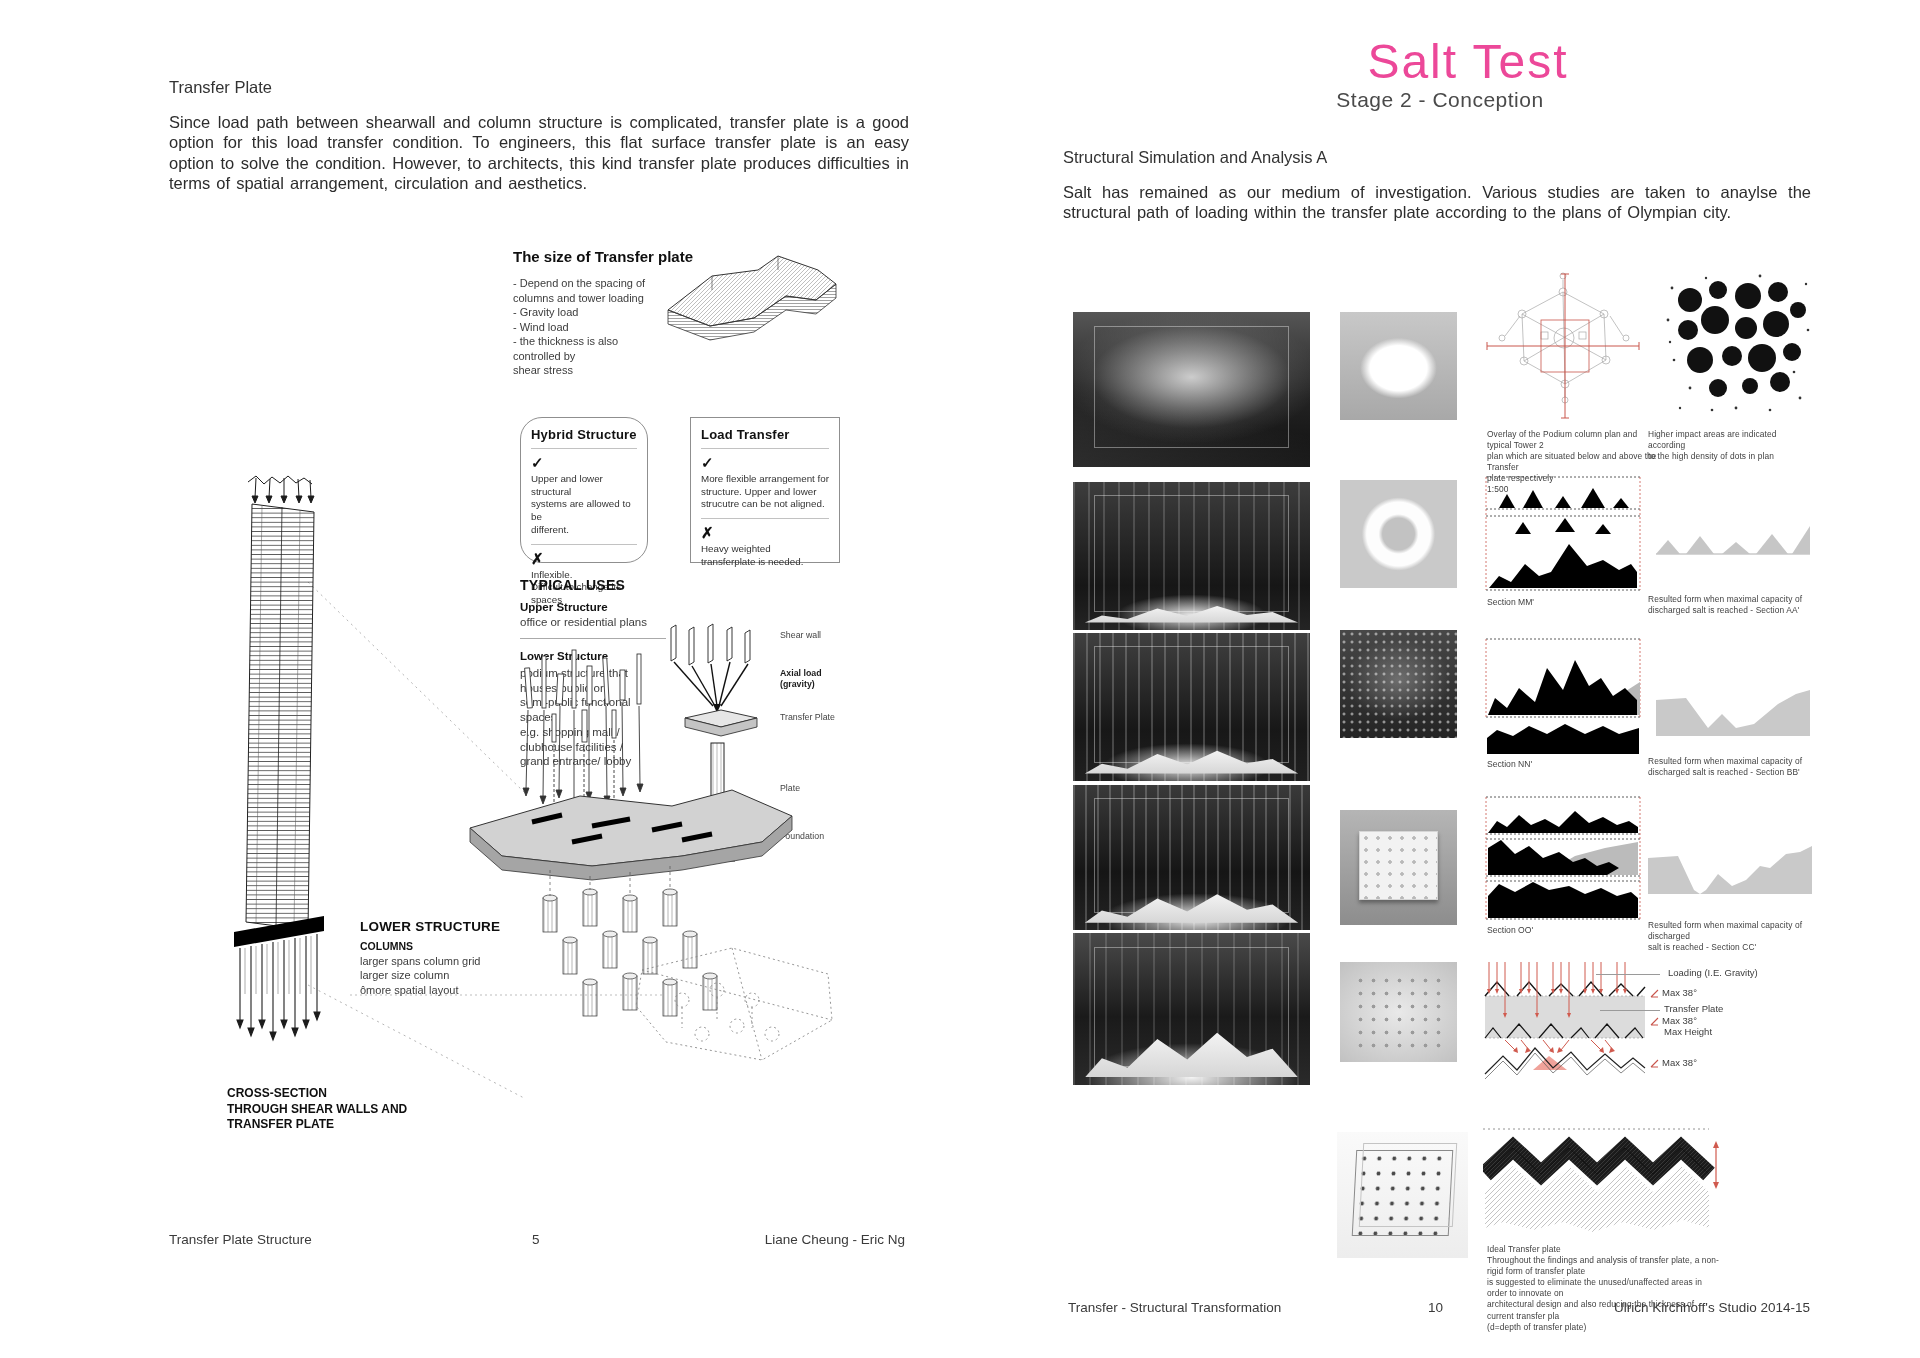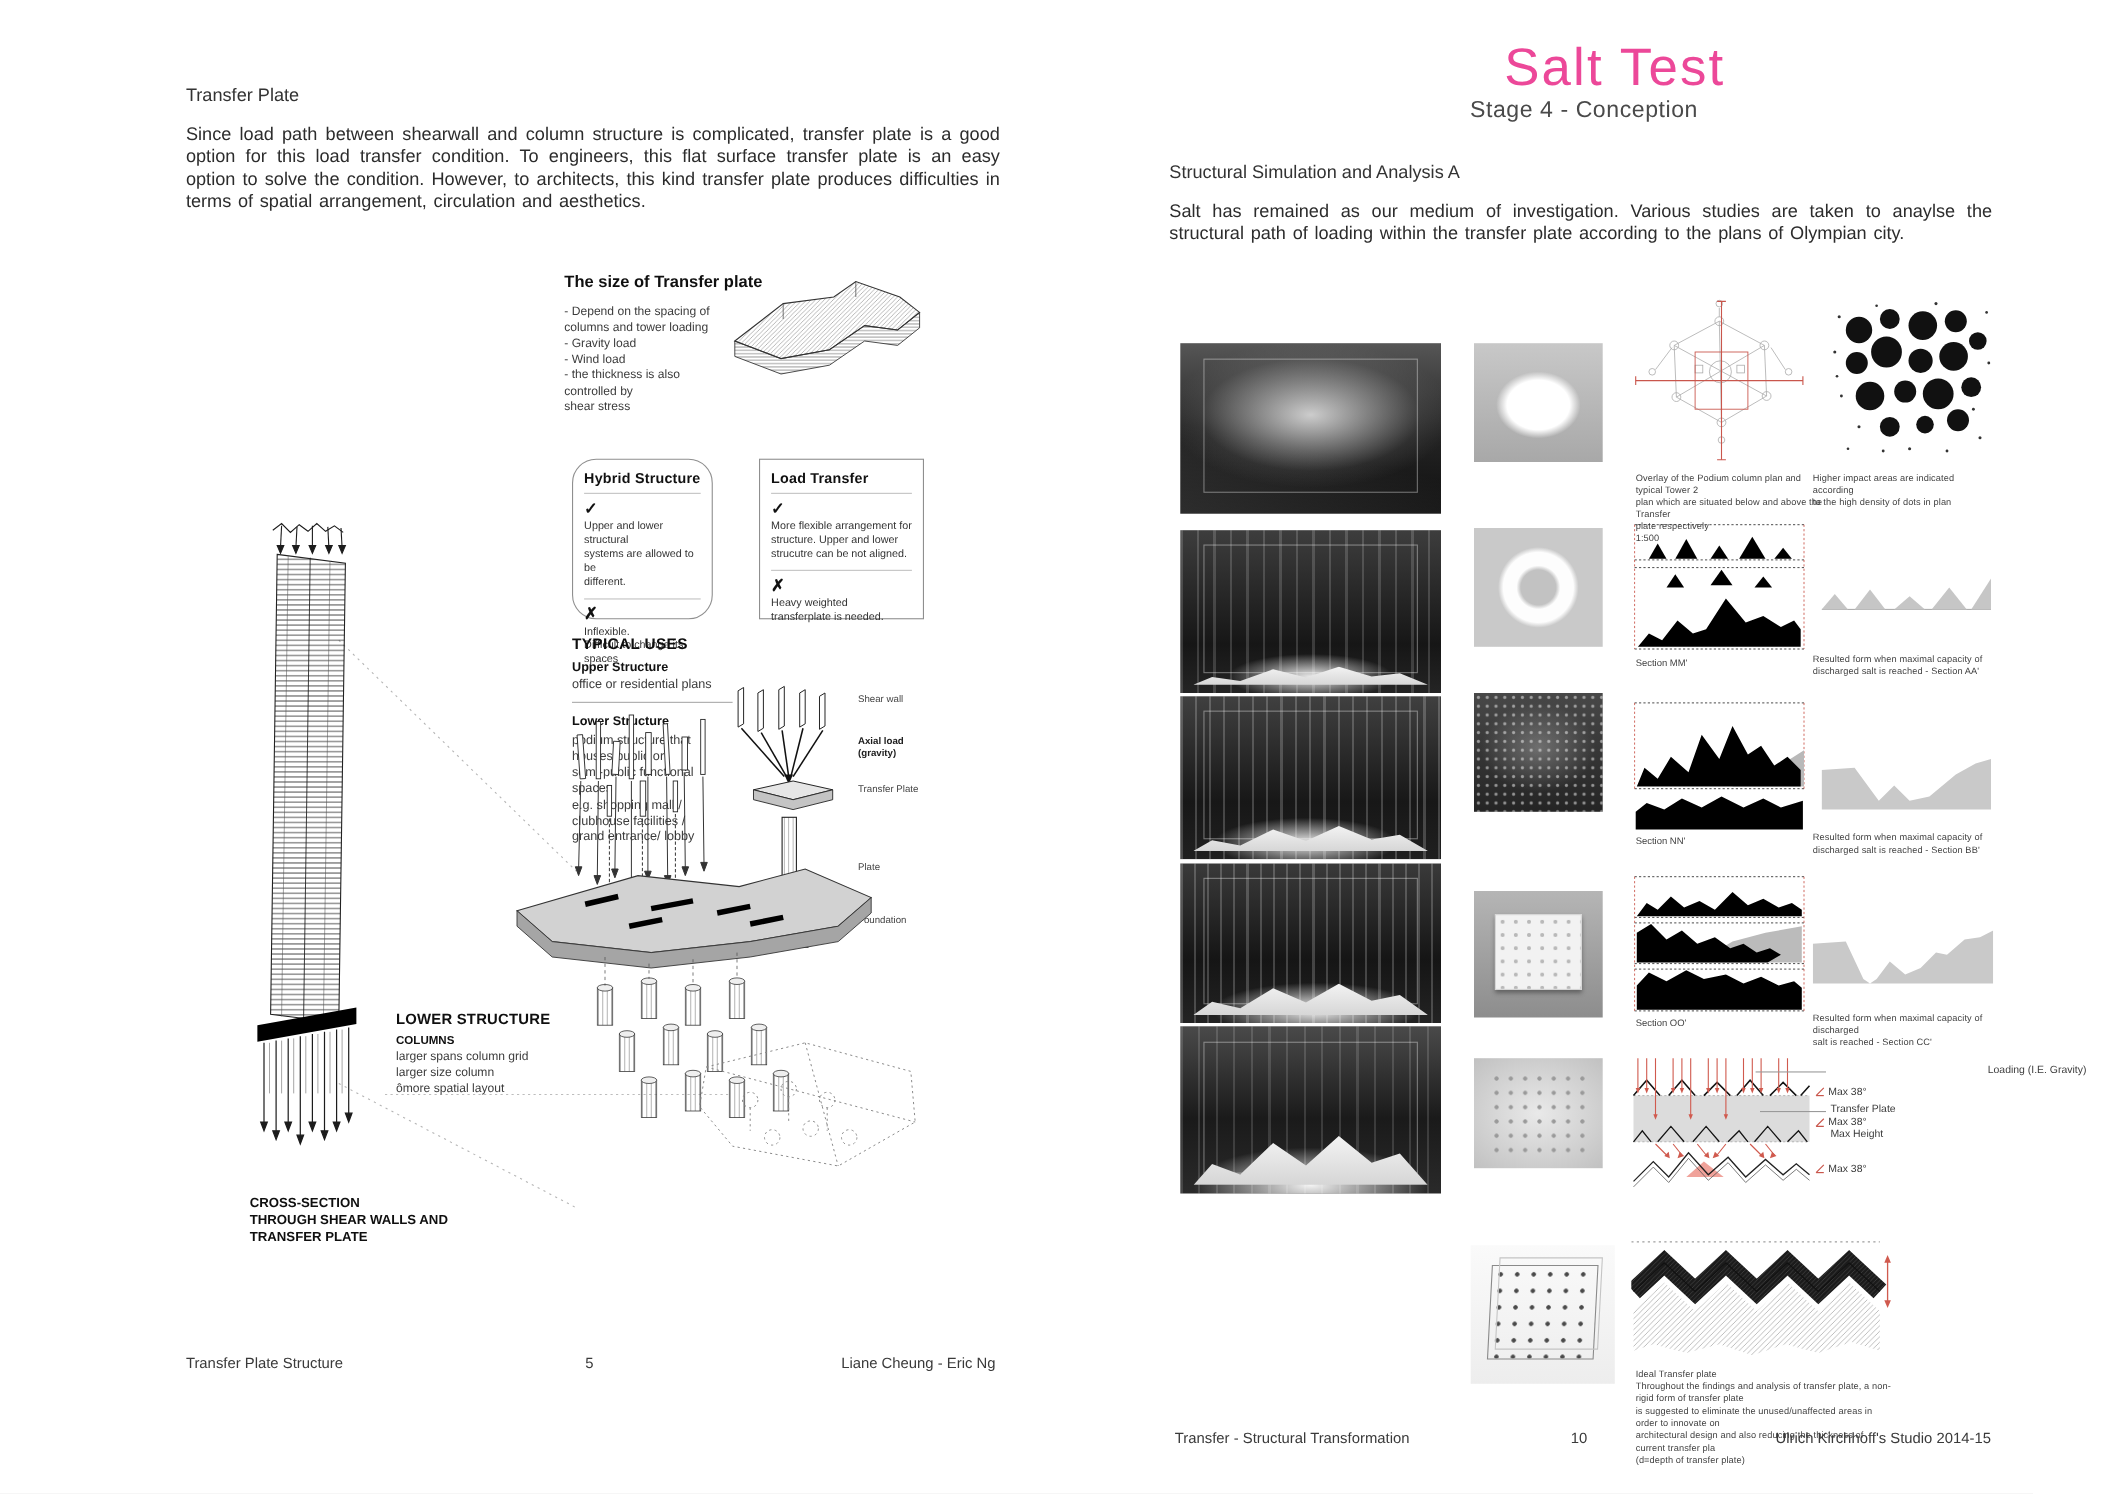--- a/index.html
+++ b/index.html
@@ -315,21 +315,21 @@
 TRANSFER PLATE</div>
 
     <div class="abs ftr" style="left:169px;top:1232px;">Transfer Plate Structure</div>
     <div class="abs ftr" style="left:532px;top:1232px;">5</div>
     <div class="abs ftr" style="left:705px;top:1232px;width:200px;text-align:right;">Liane Cheung  - Eric Ng</div>
   </section>
 
   <section>
 
     <div class="abs" style="left:1308px;top:34px;width:320px;text-align:center;font-size:48px;font-weight:300;letter-spacing:2px;color:#ec4899;">Salt Test</div>
-    <div class="abs" style="left:1280px;top:88px;width:320px;text-align:center;font-size:21px;font-weight:300;letter-spacing:.5px;color:#4a4a4a;">Stage 4 - Conception</div>
+    <div class="abs" style="left:1280px;top:88px;width:320px;text-align:center;font-size:21px;font-weight:300;letter-spacing:.5px;color:#4a4a4a;">Stage 2 - Conception</div>
 
     <h3 class="abs h-reg" style="left:1063px;top:148px;margin:0;font-weight:normal;">Structural Simulation and Analysis A</h3>
     <p class="abs pre just body-txt" style="left:1063px;top:182px;width:748px;margin:0;">Salt has remained as our medium of investigation. Various studies are taken to anaylse the structural path of loading within the transfer plate according to the plans of Olympian city.</p>
 
     <div class="photo" style="left:1073px;top:312px;width:237px;height:155px;background:
            radial-gradient(70% 55% at 50% 42%, rgba(232,232,232,.85), rgba(130,130,130,.15) 60%, rgba(0,0,0,0) 78%),
            linear-gradient(12deg, rgba(255,255,255,.12), rgba(255,255,255,0) 40%),
            linear-gradient(180deg,#565656 0%,#232323 55%,#101010 100%);">
       <div class="ph-frame"></div>
     </div>
@@ -613,21 +613,21 @@
         <polygon points="30,95 34,91 35,97"></polygon>
           <polygon points="44,91 48,95 42,97"></polygon>
         <polygon points="66,95 70,91 71,97"></polygon>
           <polygon points="76,91 80,95 74,97"></polygon>
         <polygon points="116,95 120,91 121,97"></polygon>
           <polygon points="128,91 132,95 126,97"></polygon>
       </g>
     </svg>
 
     <div class="abs leader" style="left:1596px;top:974px;width:64px;"></div>
-    <div class="abs lblrow" style="left:1759px;top:967px;padding-left:48px;">Loading (I.E. Gravity)</div>
+    <div class="abs lblrow" style="left:1620px;top:967px;padding-left:48px;">Loading (I.E. Gravity)</div>
 
     <div class="abs lblrow" style="left:1650px;top:987px;">
       <svg class="angle" width="9" height="9">
           <path d="M1 8 L8 1 M1 8 L8 8" stroke="#c9564c" stroke-width="1.1" fill="none"></path>
         </svg><span>Max 38°</span>
     </div>
 
     <div class="abs leader" style="left:1600px;top:1010px;width:60px;"></div>
     <div class="abs lblrow" style="left:1664px;top:1003px;">Transfer Plate</div>
 

